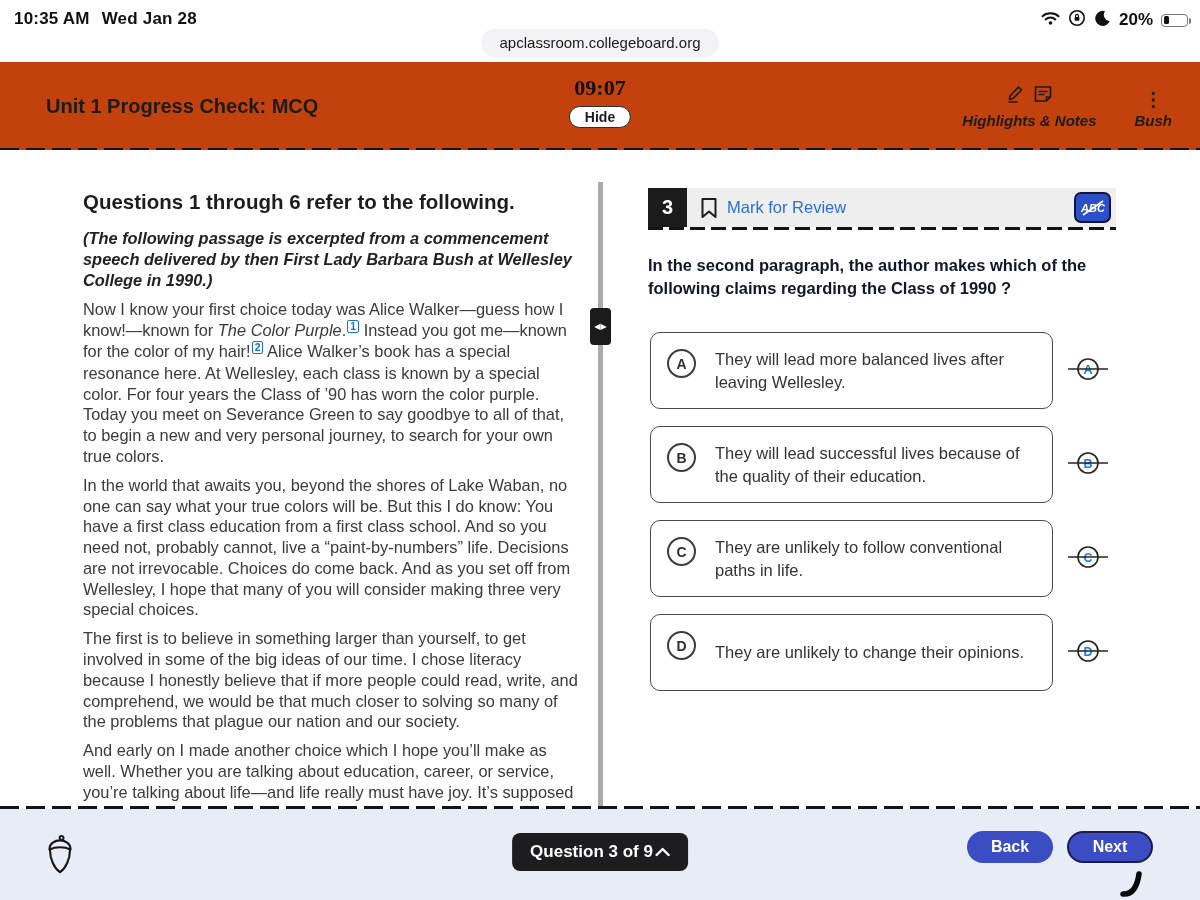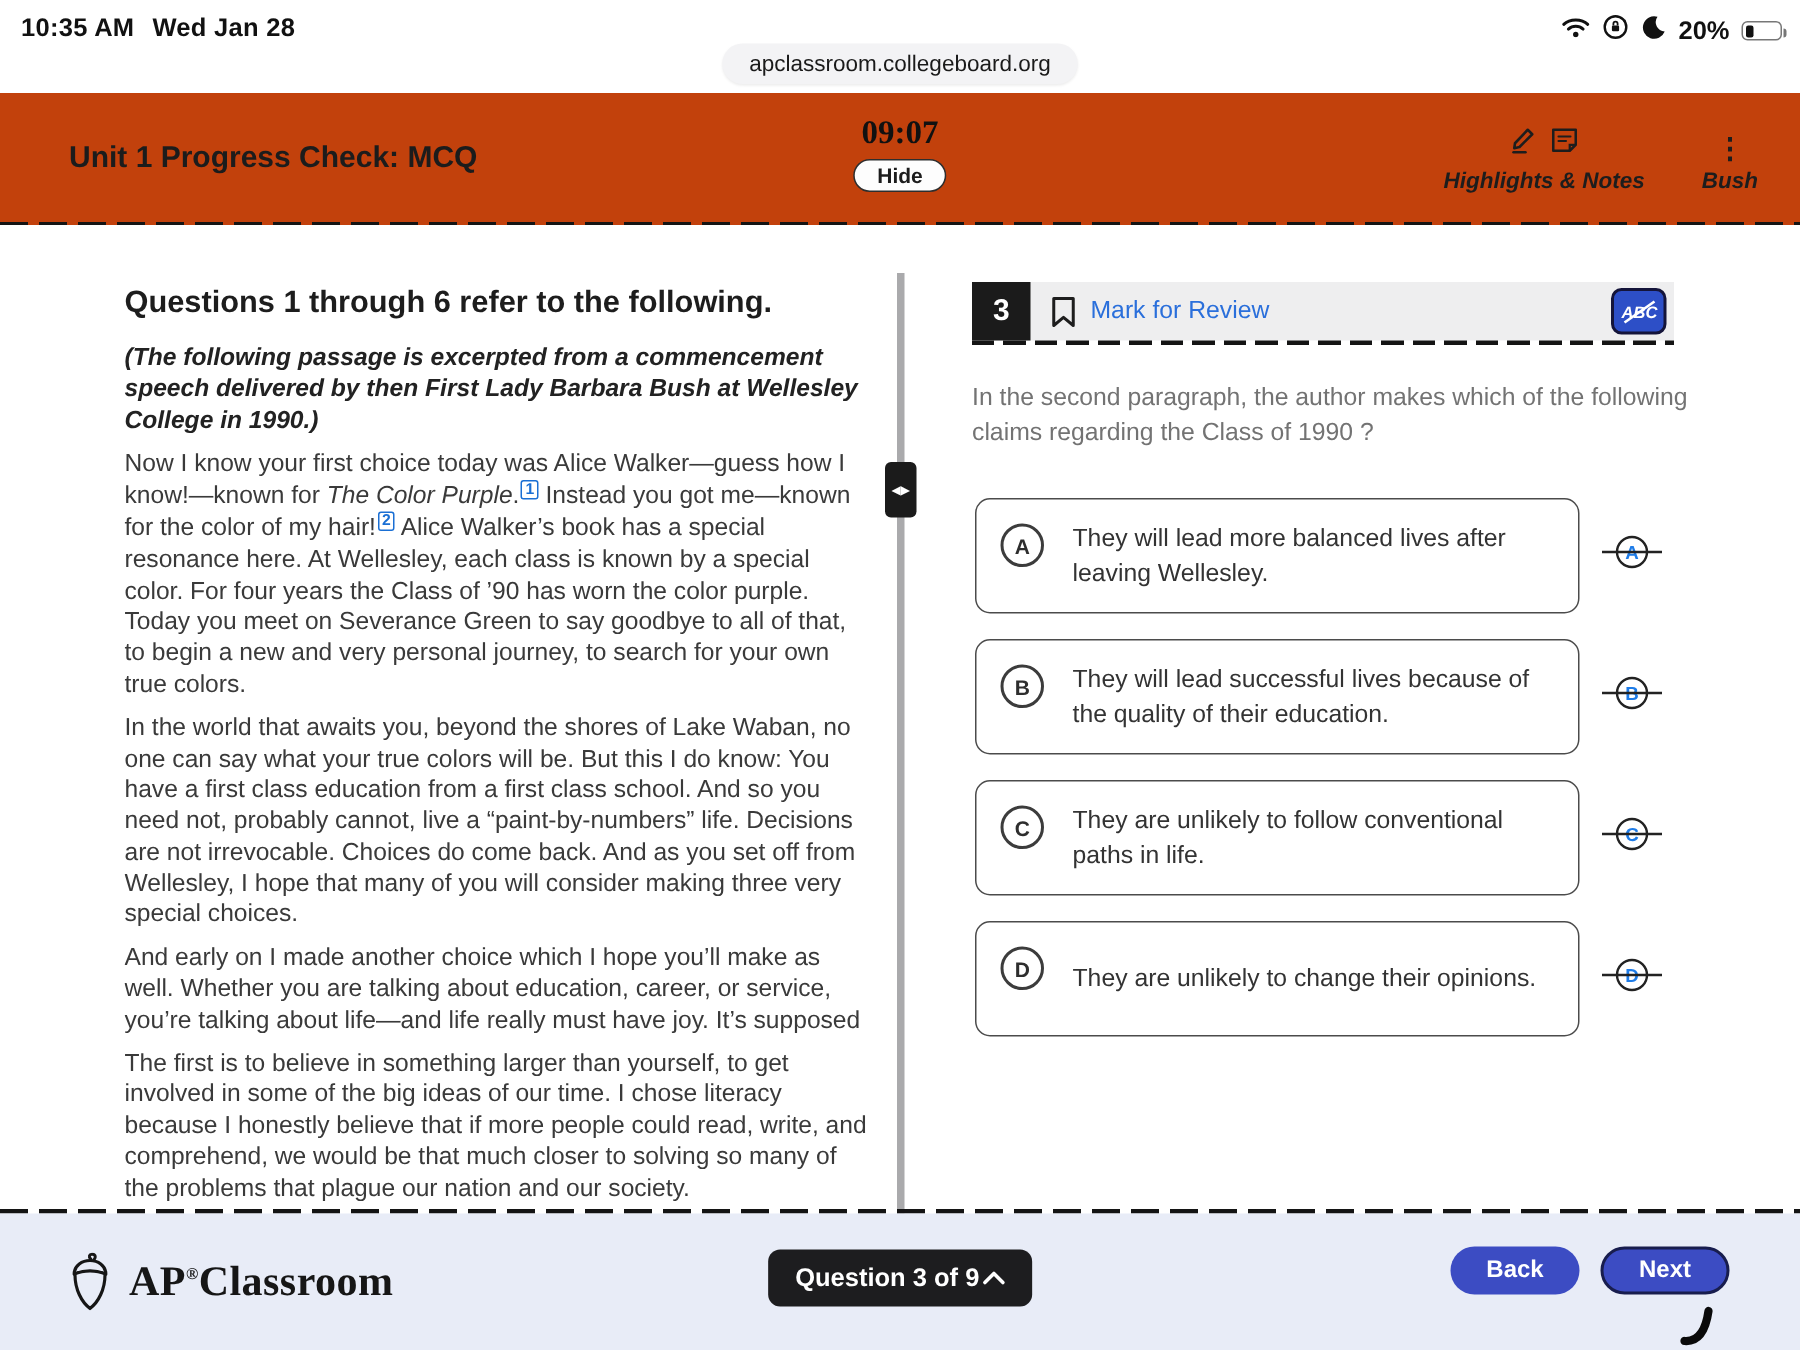--- a/index.html
+++ b/index.html
@@ -55,21 +55,21 @@
   .qpanel { position:absolute; left:648px; top:38px; width:468px; }
   .qbar { position:relative; height:39px; background:#eeeeef; display:flex; align-items:center; }
   .qnum { width:39px; height:39px; background:#1b1b1b; color:#fff; font-size:20px; font-weight:700;
           display:flex; align-items:center; justify-content:center; }
   .mark-review { display:flex; align-items:center; gap:9px; margin-left:13px; cursor:pointer; }
   .mark-review span { font-size:16.5px; font-weight:500; color:#2a6fdb; }
   .abc-tile { margin-left:auto; margin-right:5px; width:37px; height:31px; background:#2d4fc7; border:2px solid #14143a;
               border-radius:7px; display:flex; align-items:center; justify-content:center; cursor:pointer; }
   .qbar-dash { position:absolute; left:0; bottom:-3px; width:468px; height:2.6px;
                background:repeating-linear-gradient(90deg,#141414 0,#141414 15px,transparent 15px,transparent 21px); }
-  .qtext { margin-top:27px; font-size:16.5px; line-height:23px; color:#737373; width:480px; }
+  .qtext { margin-top:27px; font-size:16.5px; line-height:23px; color:#0f172a; width:480px;font-weight:bold; }
 
   .options { position:absolute; left:650px; top:182px; width:470px; }
   .opt-row { display:flex; align-items:center; margin-bottom:17px; }
   .opt-box { width:403px; min-height:77px; border:1.4px solid #4b4b4b; border-radius:10px; background:#fff;
              display:flex; align-items:center; padding:12px 14px 12px 16px; cursor:pointer; }
   .opt-letter { flex:0 0 29px; width:29px; height:29px; border:2px solid #3c3c3c; border-radius:50%;
                 display:flex; align-items:center; justify-content:center;
                 font-size:14px; font-weight:700; color:#2e2e2e; align-self:flex-start; margin-top:4px; }
   .opt-text { margin-left:19px; font-size:16.5px; line-height:23px; color:#333; }
   .opt-elim { margin-left:13px; cursor:pointer; }
@@ -163,22 +163,22 @@
     <div class="dash-h" style="bottom:-1px;"></div>
   </div>
 
   <div class="main">
 
     <div class="passage">
       <div class="passage-heading">Questions 1 through 6 refer to the following.</div>
       <div class="passage-intro">(The following passage is excerpted from a commencement speech delivered by then First Lady Barbara Bush at Wellesley College in 1990.)</div>
       <p class="body-par"><span>Now I know your first choice today was Alice Walker—guess how I know!—known for </span><em>The Color Purple</em><span>.</span><span class="fnote">1</span><span> Instead you got me—known for the color of my hair!</span><span class="fnote">2</span><span> Alice Walker’s book has a special resonance here. At Wellesley, each class is known by a special color. For four years the Class of ’90 has worn the color purple. Today you meet on Severance Green to say goodbye to all of that, to begin a new and very personal journey, to search for your own true colors.</span></p>
       <p class="body-par">In the world that awaits you, beyond the shores of Lake Waban, no one can say what your true colors will be. But this I do know: You have a first class education from a first class school. And so you need not, probably cannot, live a “paint-by-numbers” life. Decisions are not irrevocable. Choices do come back. And as you set off from Wellesley, I hope that many of you will consider making three very special choices.</p>
+      <p class="body-par">The first is to believe in something larger than yourself, to get involved in some of the big ideas of our time. I chose literacy because I honestly believe that if more people could read, write, and comprehend, we would be that much closer to solving so many of the problems that plague our nation and our society.</p>
       <p class="body-par">And early on I made another choice which I hope you’ll make as well. Whether you are talking about education, career, or service, you’re talking about life—and life really must have joy. It’s supposed</p>
-      <p class="body-par">The first is to believe in something larger than yourself, to get involved in some of the big ideas of our time. I chose literacy because I honestly believe that if more people could read, write, and comprehend, we would be that much closer to solving so many of the problems that plague our nation and our society.</p>
     </div>
 
     <div class="divider"></div>
     <div class="divider-handle">◀▶</div>
 
     <div class="qpanel">
       <div class="qbar">
         <div class="qnum">3</div>
         <div class="mark-review">
           <svg width="18" height="22" viewBox="0 0 18 22">
@@ -260,21 +260,20 @@
 
   <div class="dash-h bottom-dash"></div>
 
   <div class="footer">
     <div class="brand">
       <svg width="32" height="40" viewBox="0 0 28 36">
         <path d="M14.5 4 C13 2.5 13.5 .8 15.5 1 C17.5 1.2 17.5 3 16.5 4.2" fill="none" stroke="#161616" stroke-width="1.8" stroke-linecap="round"></path>
         <path d="M4.5 13 C4.5 7.5 9.5 4.8 14 4.8 C18.5 4.8 23.5 7.5 23.5 13 C20.5 11.6 17 11 14 11 C11 11 7.5 11.6 4.5 13 Z" fill="none" stroke="#161616" stroke-width="1.9" stroke-linejoin="round"></path>
         <path d="M5 13.5 C5 22 9 30 14 33.5 C19 30 23 22 23 13.5" fill="none" stroke="#161616" stroke-width="1.9" stroke-linecap="round"></path>
       </svg>
-      <div class="brand-text"><span>AP</span><sup>®</sup><span>Classroom</span></div>
     </div>
 
     <button class="qnav-btn">
       <span>Question 3 of 9</span>
       <svg width="15" height="10" viewBox="0 0 15 10">
           <polyline points="1.5,8 7.5,2 13.5,8" fill="none" stroke="#fff" stroke-width="2.4" stroke-linecap="round" stroke-linejoin="round"></polyline>
         </svg>
     </button>
 
     <div class="nav-buttons">

